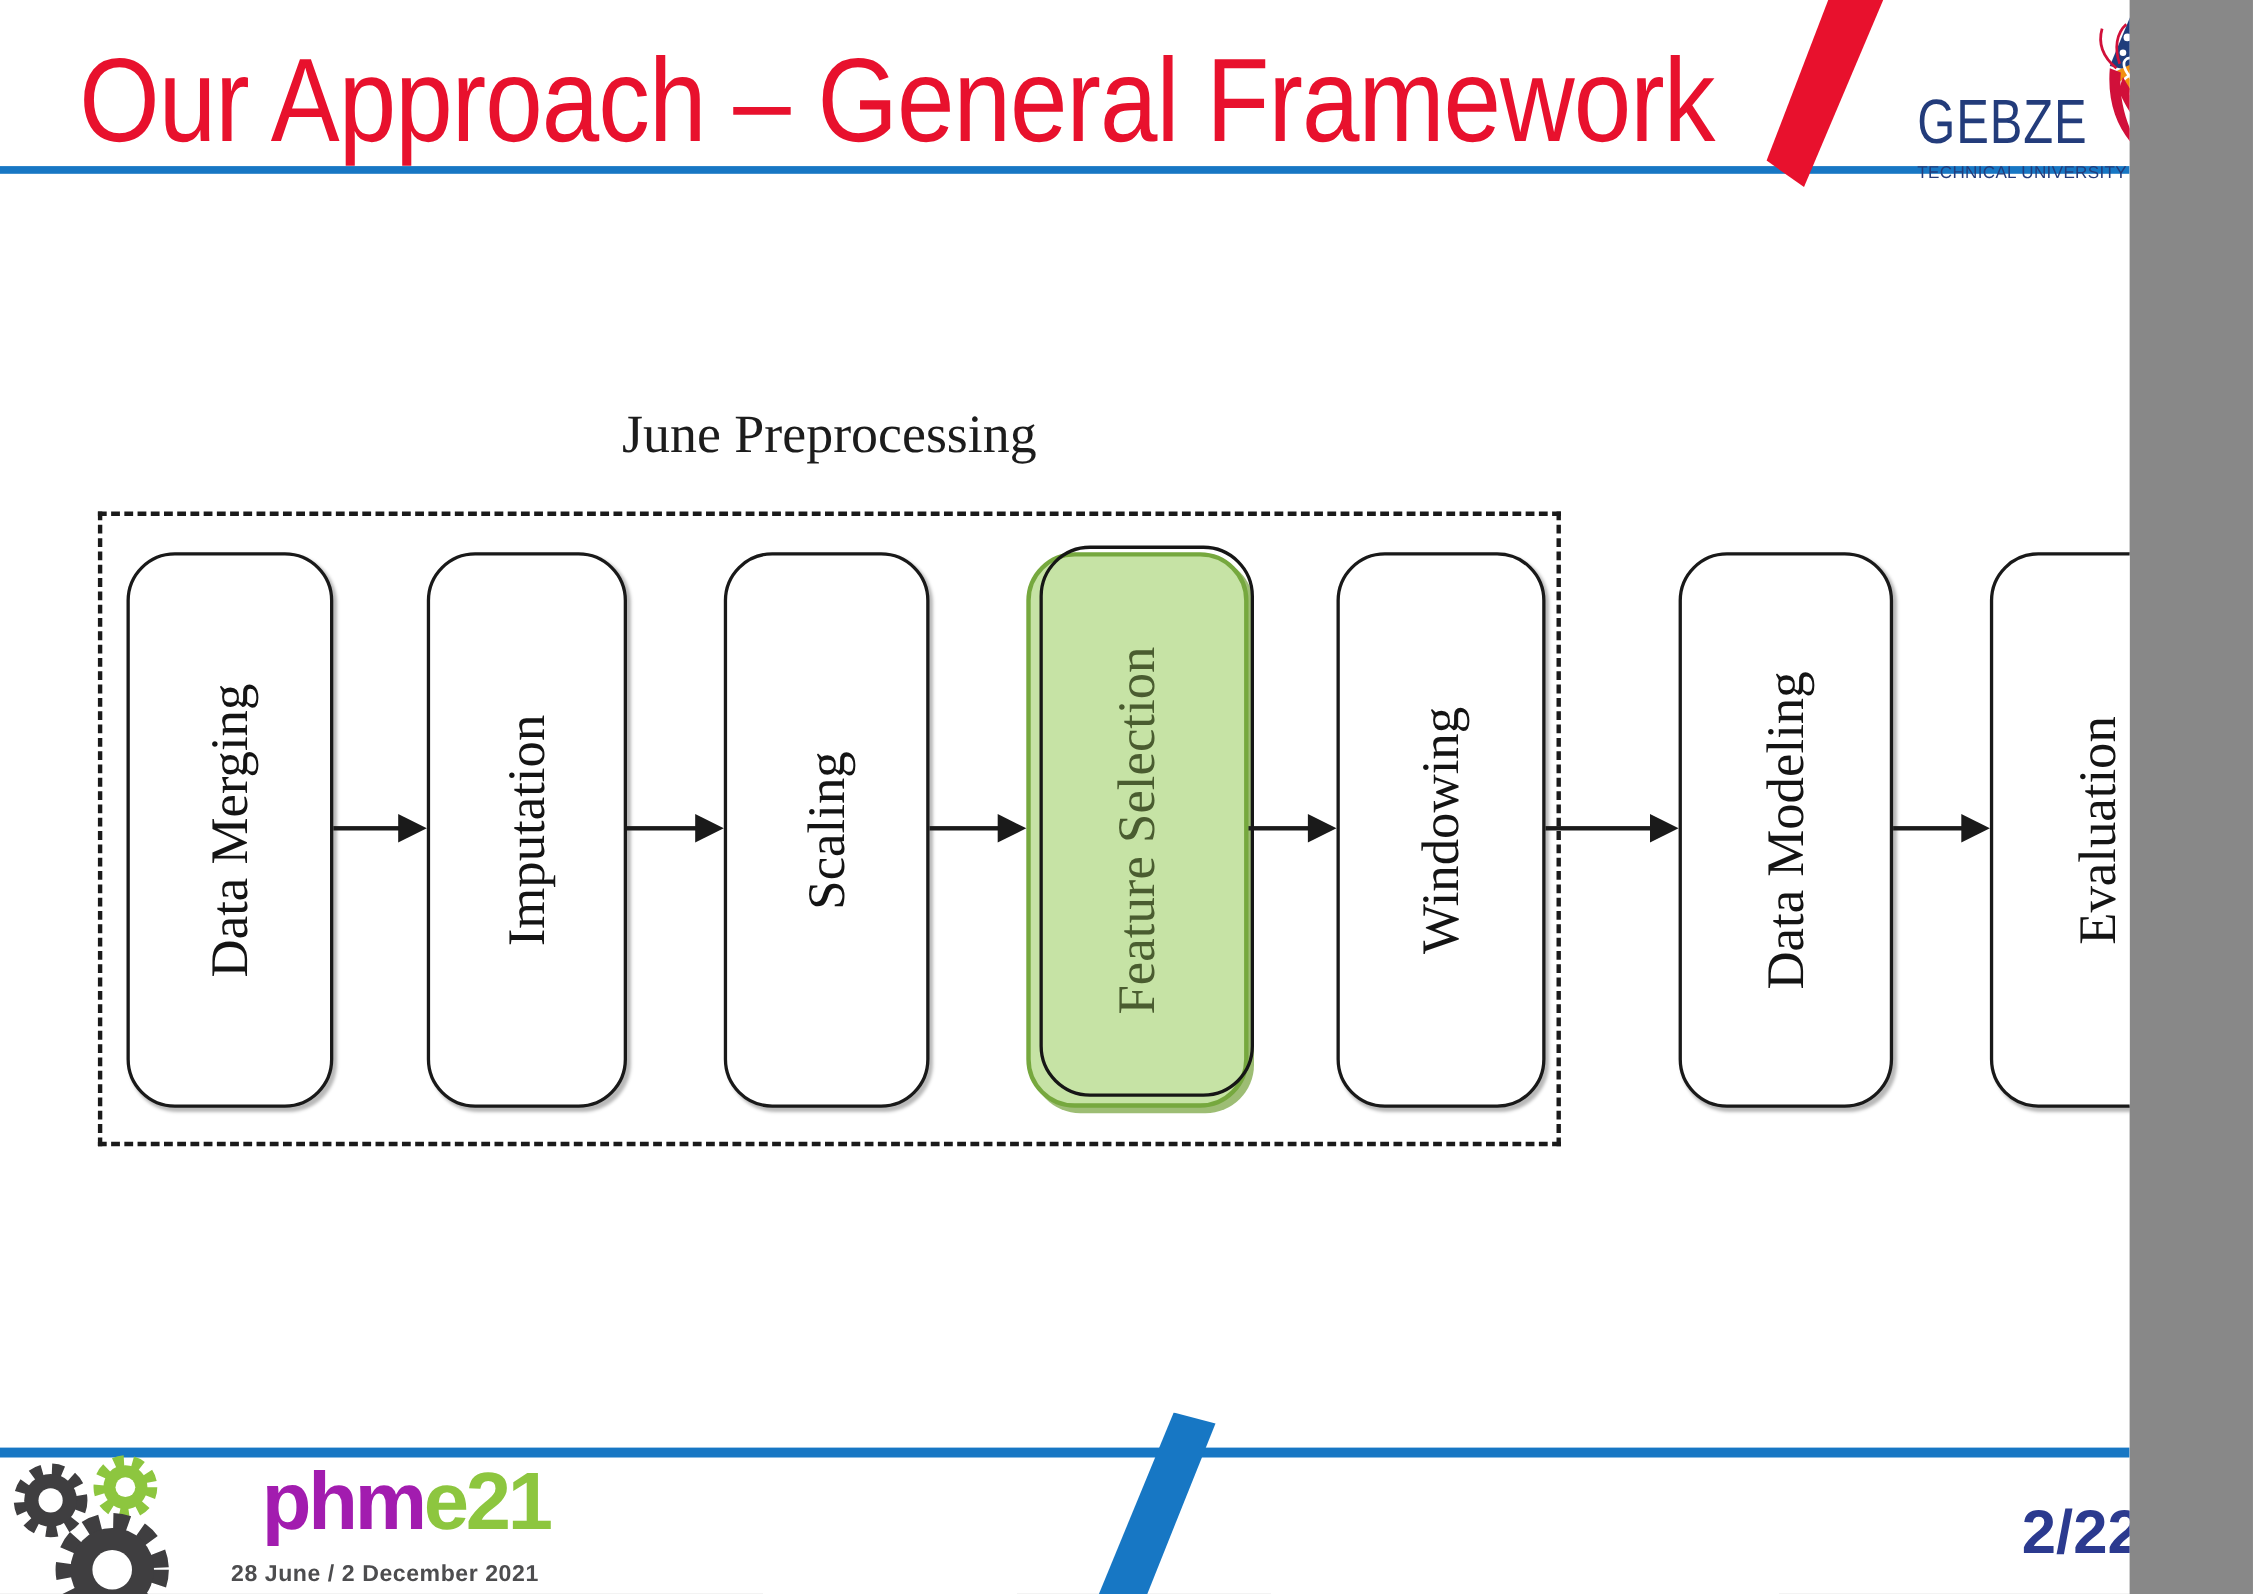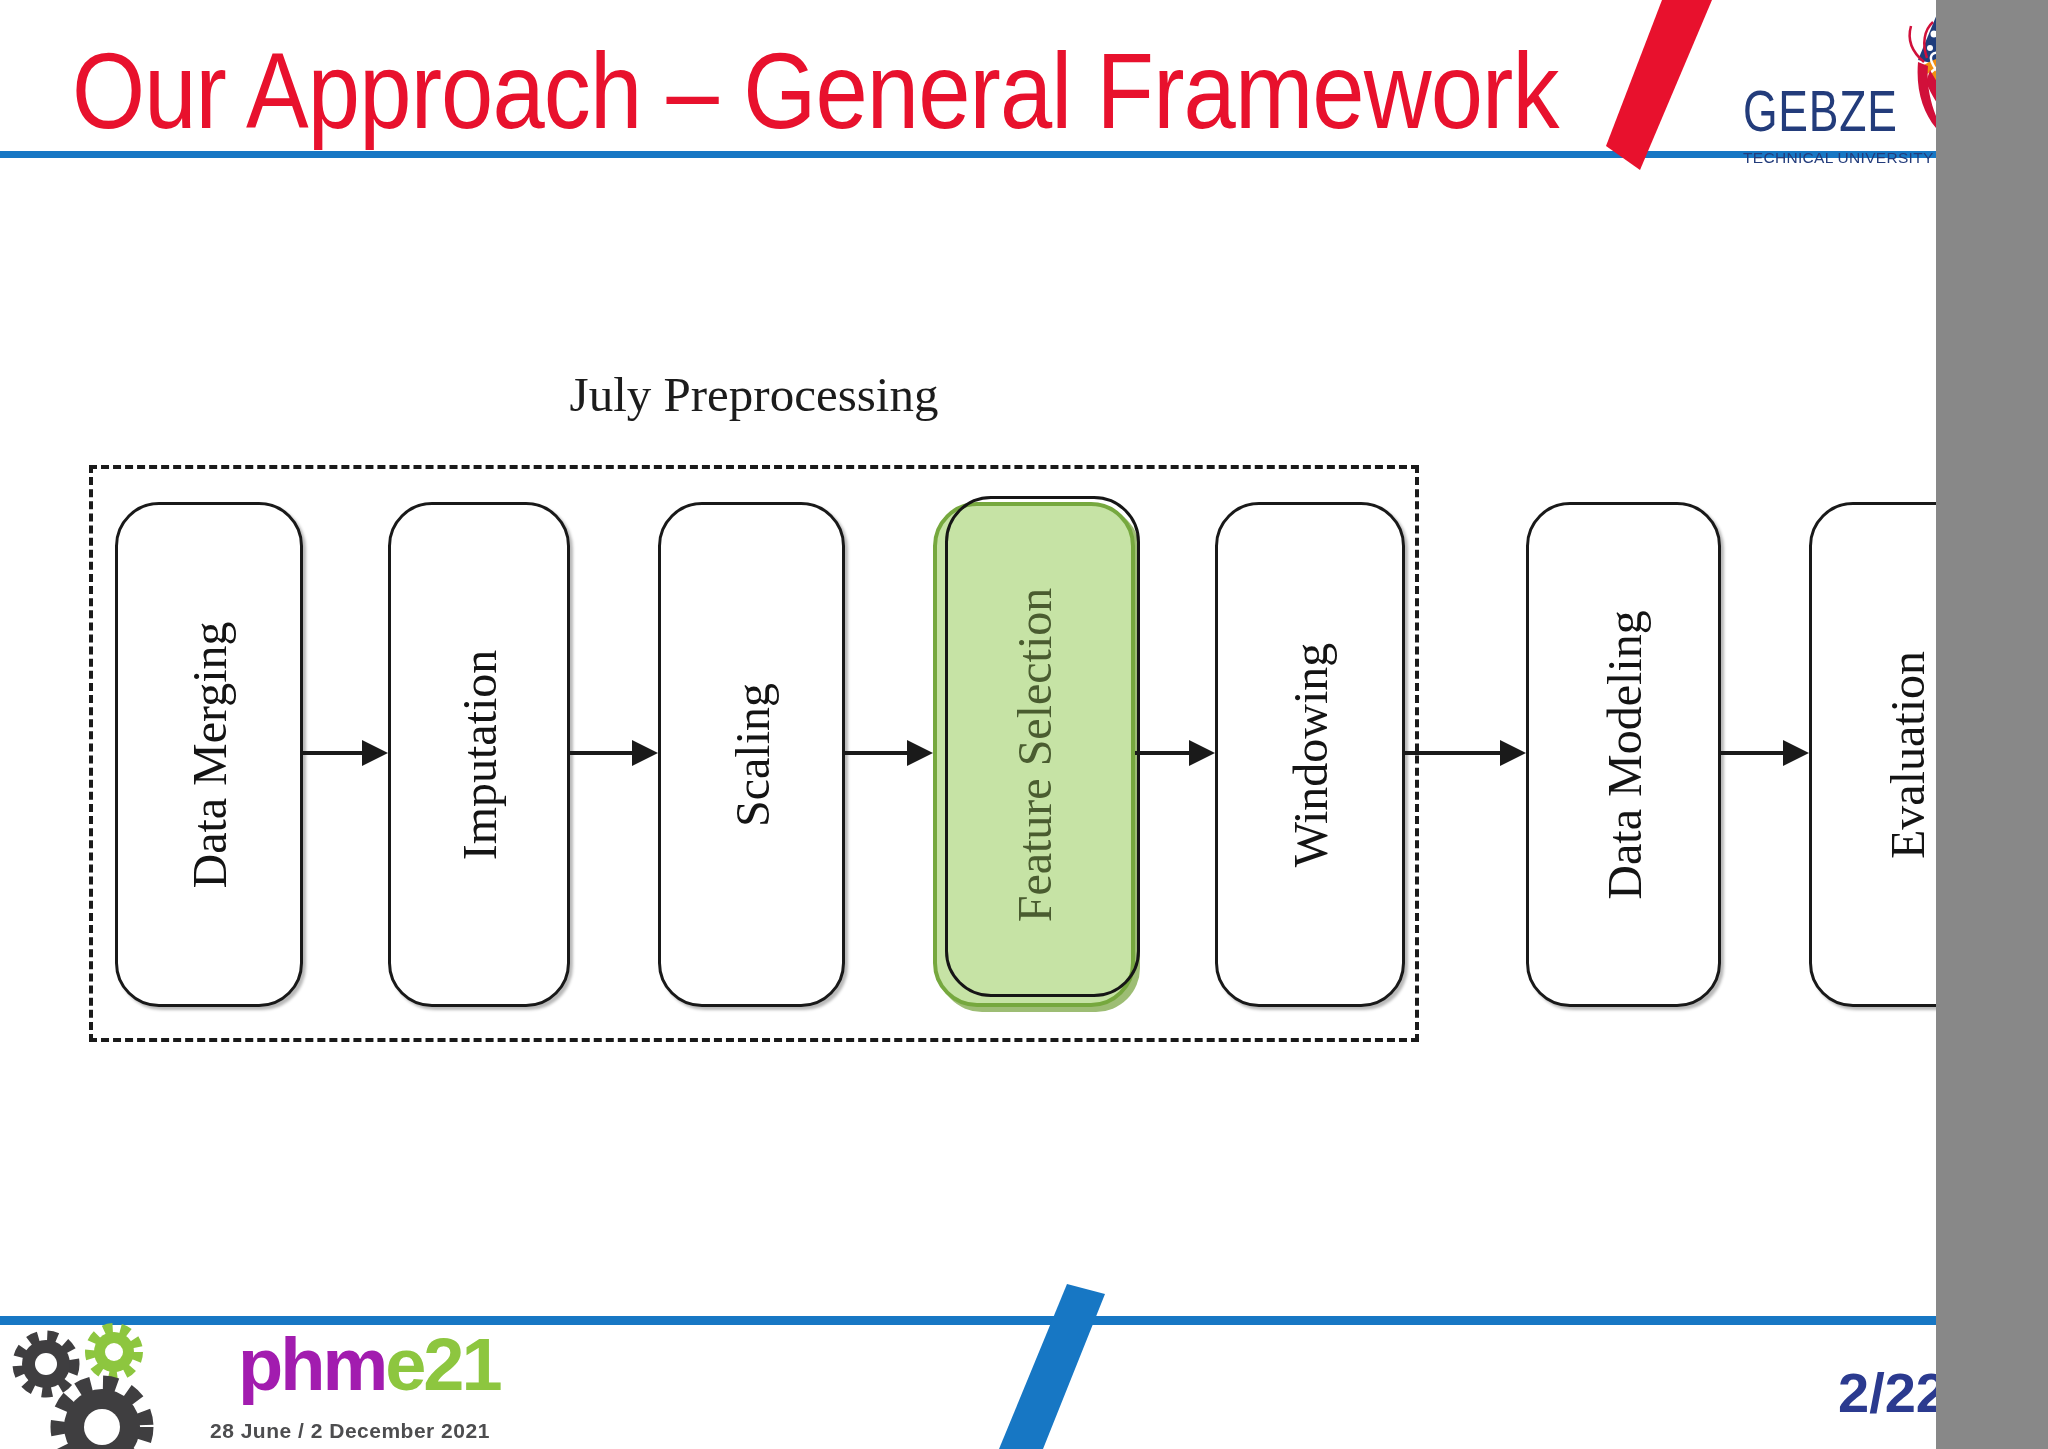--- a/index.html
+++ b/index.html
@@ -134,21 +134,21 @@
     <ellipse cx="66" cy="72" rx="28" ry="11" fill="none" stroke="#ffffff" stroke-width="2.5" transform="rotate(38 66 72)"></ellipse>
     <circle cx="72" cy="64" r="4.5" fill="#ffffff"></circle>
 
     <path d="M42,70 C64,110 94,134 120,150 C78,144 50,112 38,82 Z" fill="#d1103a"></path>
     <path d="M30,62 C27,98 40,124 60,140 C44,114 38,88 40,66 Z" fill="#d1103a"></path>
 
     <path d="M36,62 C24,52 19,40 23,26" fill="none" stroke="#d1103a" stroke-width="2.5"></path>
     <path d="M39,58 C34,44 36,30 45,22" fill="none" stroke="#d1103a" stroke-width="2.5"></path>
   </svg>
 
-  <div class="group-label">July Preprocessing</div>
+  <div class="group-label">June Preprocessing</div>
   <div class="dashed-box"></div>
 
   <div class="node n1">
     <span class="vtext">Data Merging</span>
   </div>
   <div class="node n2">
     <span class="vtext">Imputation</span>
   </div>
   <div class="node n3">
     <span class="vtext">Scaling</span>

